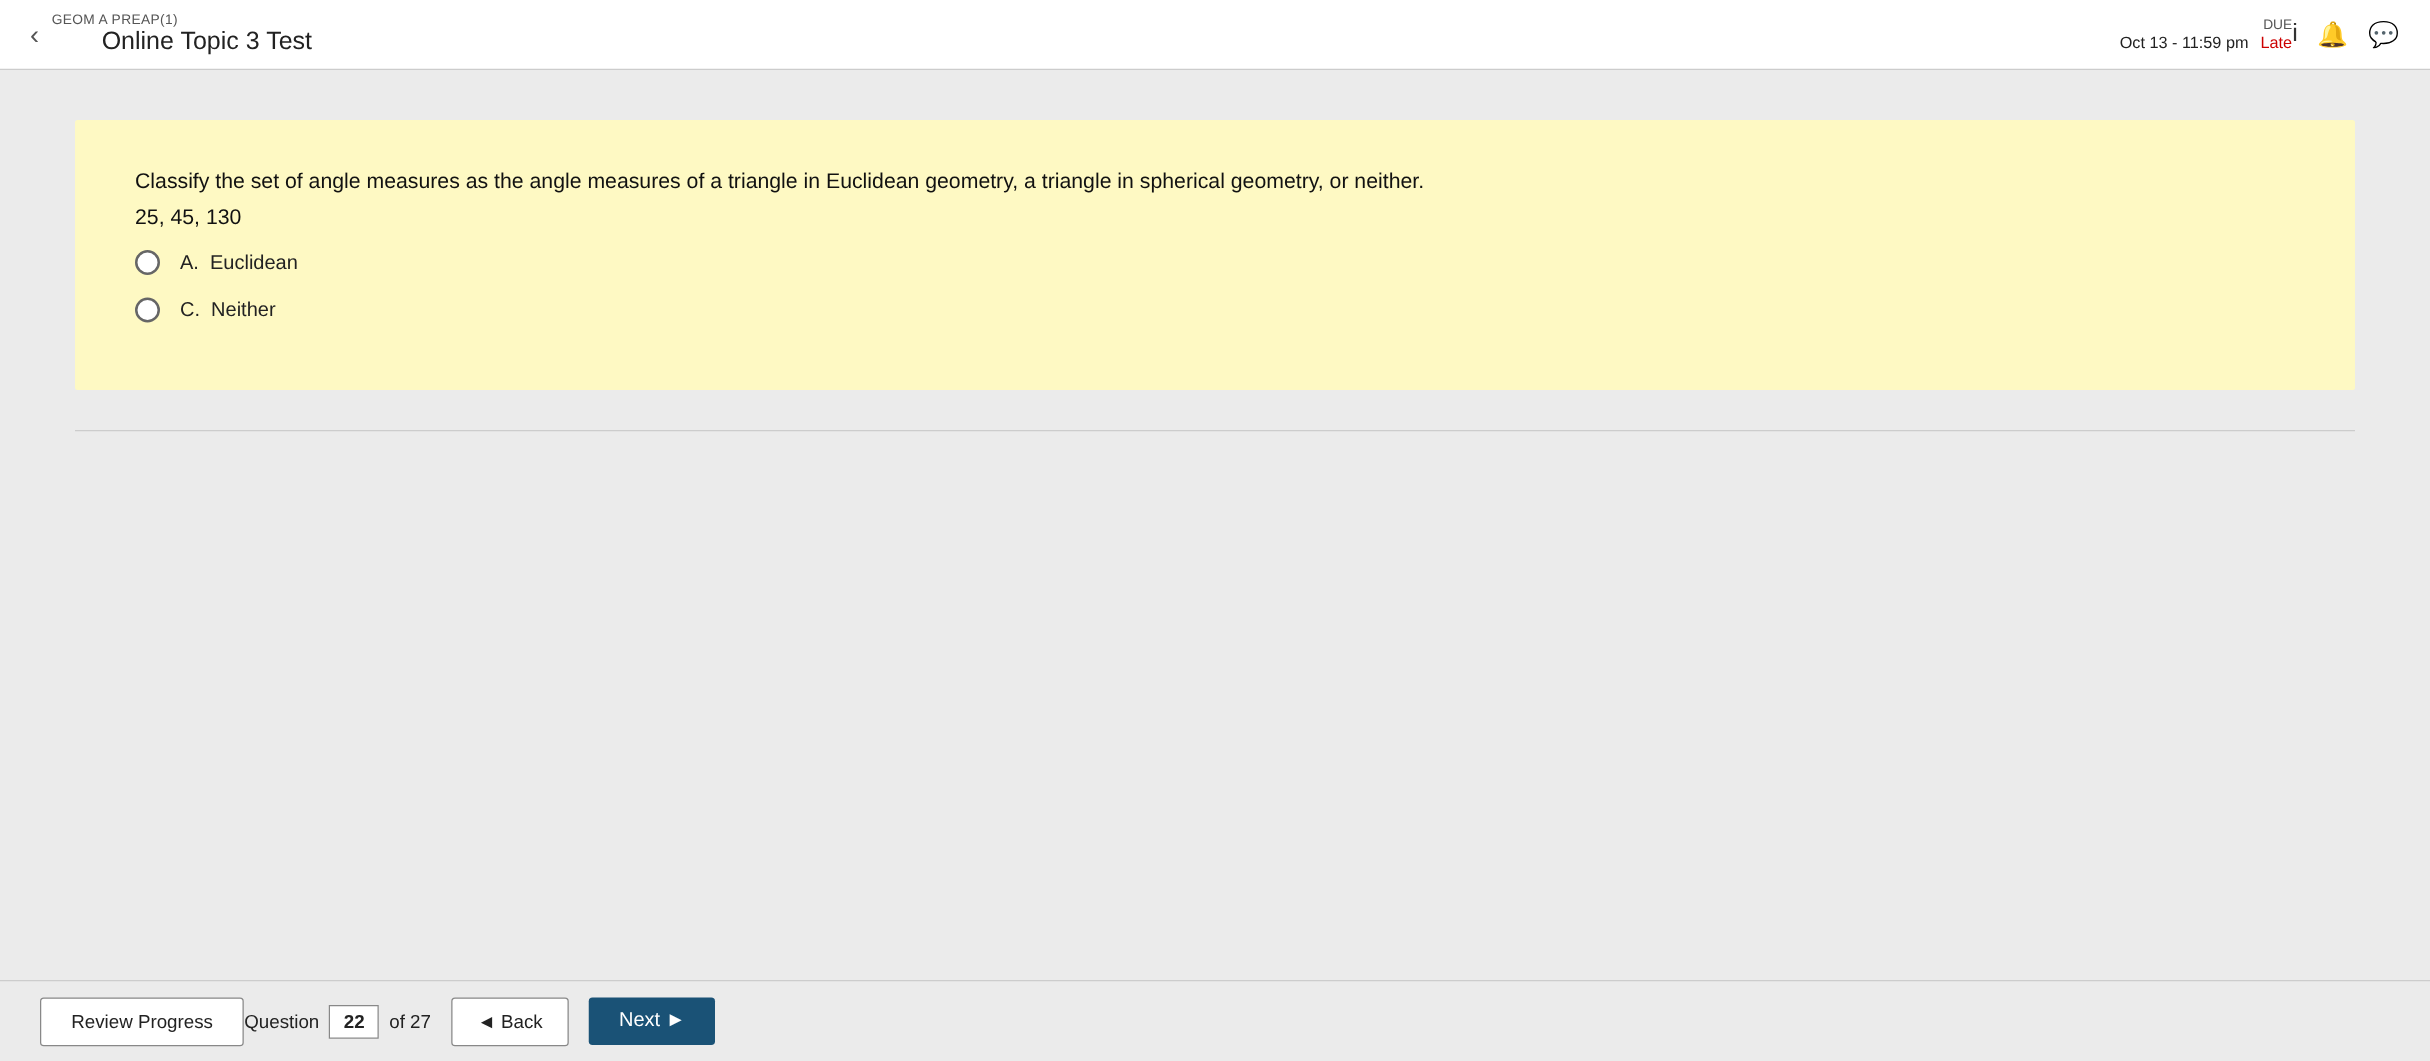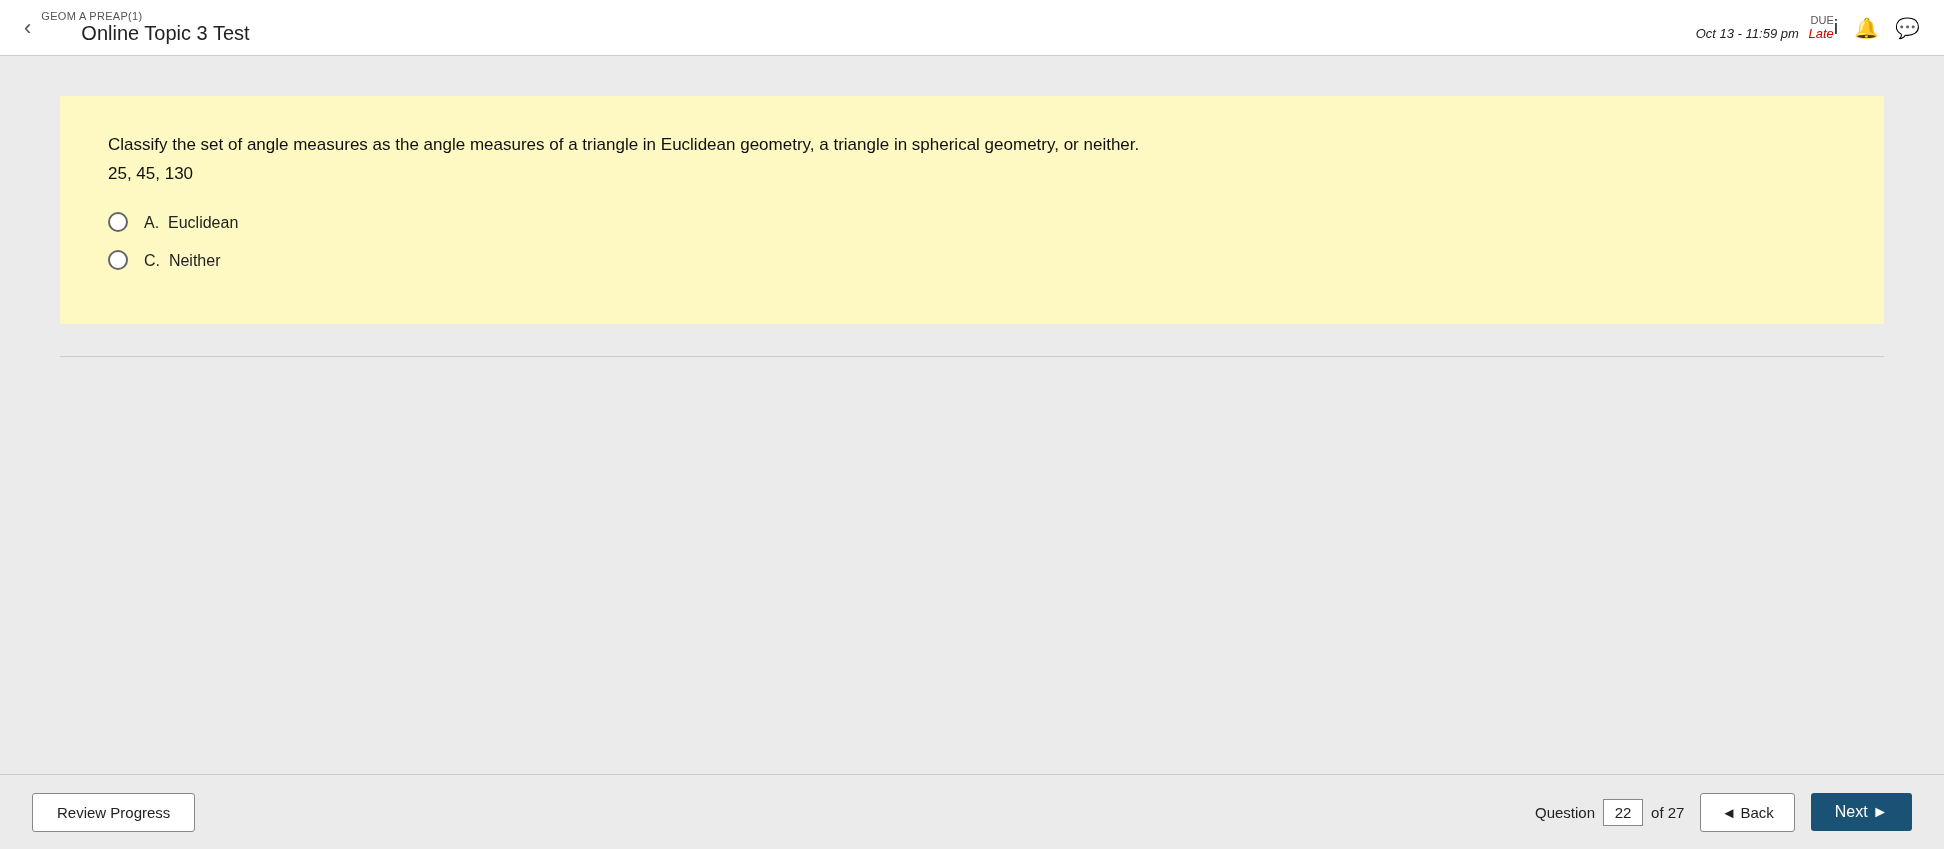--- a/index.html
+++ b/index.html
@@ -73,21 +73,20 @@
     }
 
     .due-label {
       font-size: 11px;
       color: #555;
     }
 
     .due-date {
       font-size: 13px;
       color: #222;
-      font-style: italic;
     }
 
     .due-late {
       color: #cc0000;
       font-size: 13px;
       margin-left: 6px;
     }
 
     .header-icons {
       display: flex;
@@ -121,21 +120,21 @@
     .question-text {
       font-size: 17px;
       color: #111;
       margin-bottom: 6px;
       line-height: 1.5;
     }
 
     .question-values {
       font-size: 17px;
       color: #111;
-      margin-bottom: 28px;
+      margin-bottom: 16px;
     }
 
     .answer-option {
       display: flex;
       align-items: flex-end;
       gap: 16px;
       margin-bottom: 18px;
       cursor: pointer;
     }
 
@@ -159,23 +158,22 @@
       border-top: 1px solid #cccccc;
       margin: 0 60px;
     }
 
     
     .footer {
       background: #ebebeb;
       border-top: 1px solid #cccccc;
       display: flex;
       align-items: center;
-      justify-content: space-between;
       padding: 16px 32px;
-      height: 75px;
+      height: 65px;
       position: absolute;
       bottom: 0;
       left: 0;
       right: 0;
     }
 
     .review-progress-btn {
       border: 1px solid #888;
       background: #fff;
       color: #222;
@@ -199,20 +197,21 @@
       color: #222;
     }
 
     .question-number-box {
       border: 1px solid #888;
       padding: 4px 10px;
       background: #fff;
       font-size: 15px;
       min-width: 40px;
       text-align: center;
+      font-weight: bold;
     }
 
     .back-btn {
       background: #fff;
       border: 1px solid #888;
       color: #222;
       font-size: 15px;
       padding: 10px 20px;
       cursor: pointer;
       border-radius: 3px;

